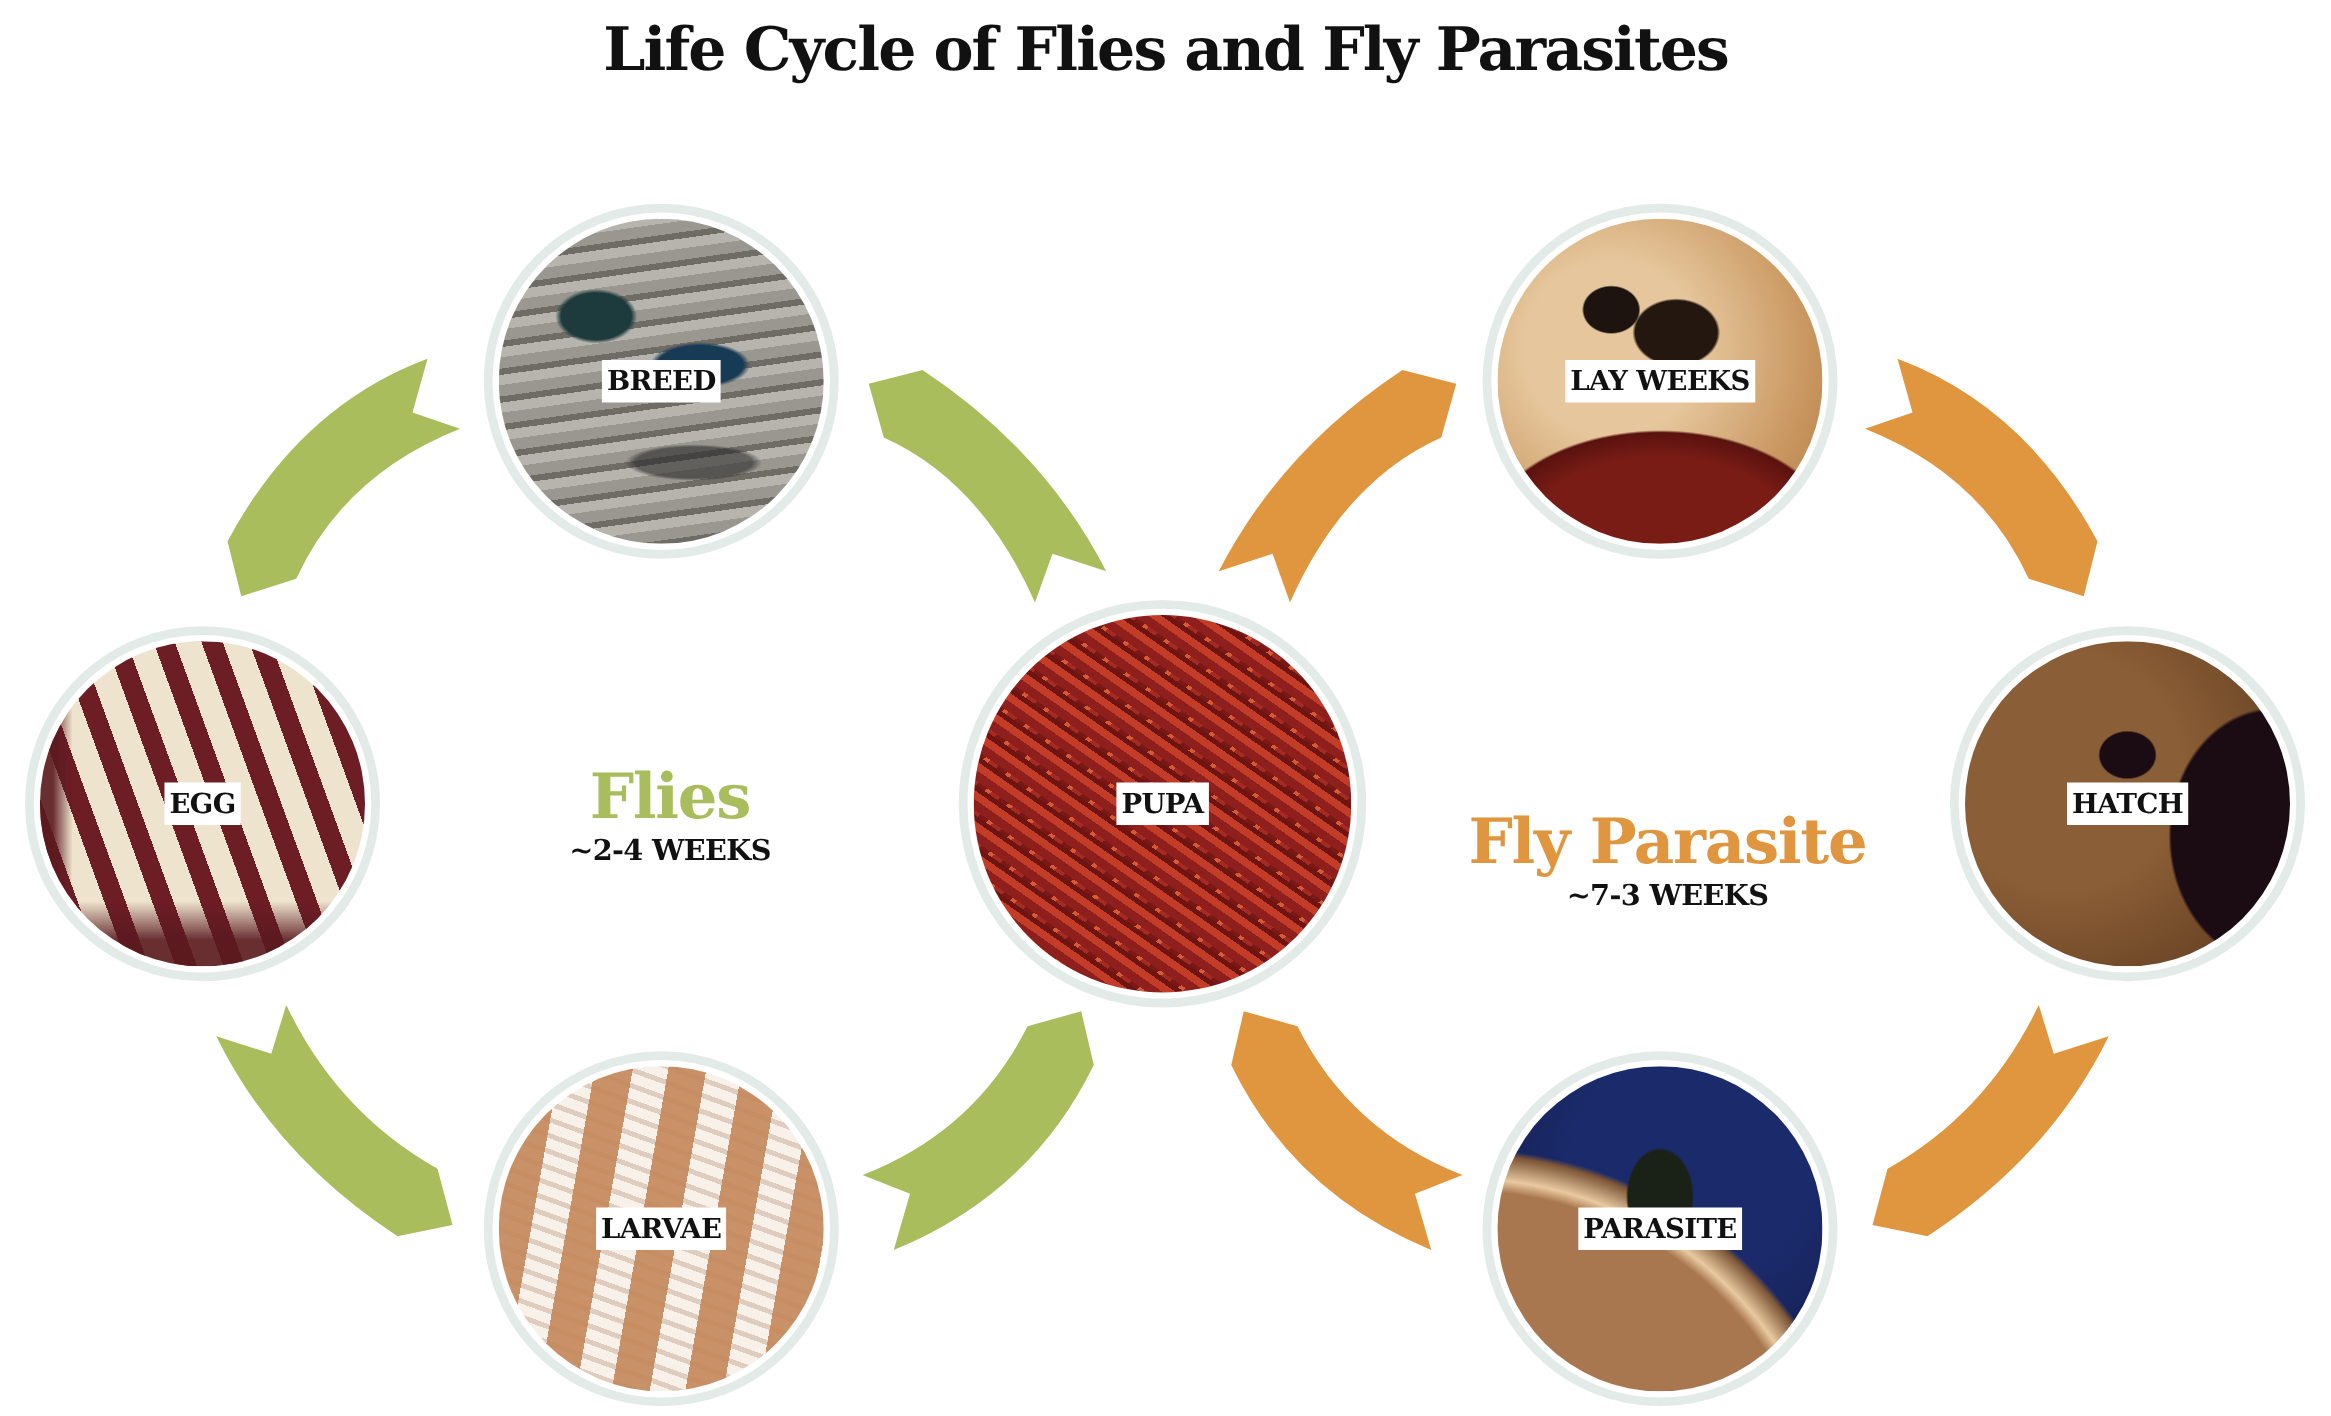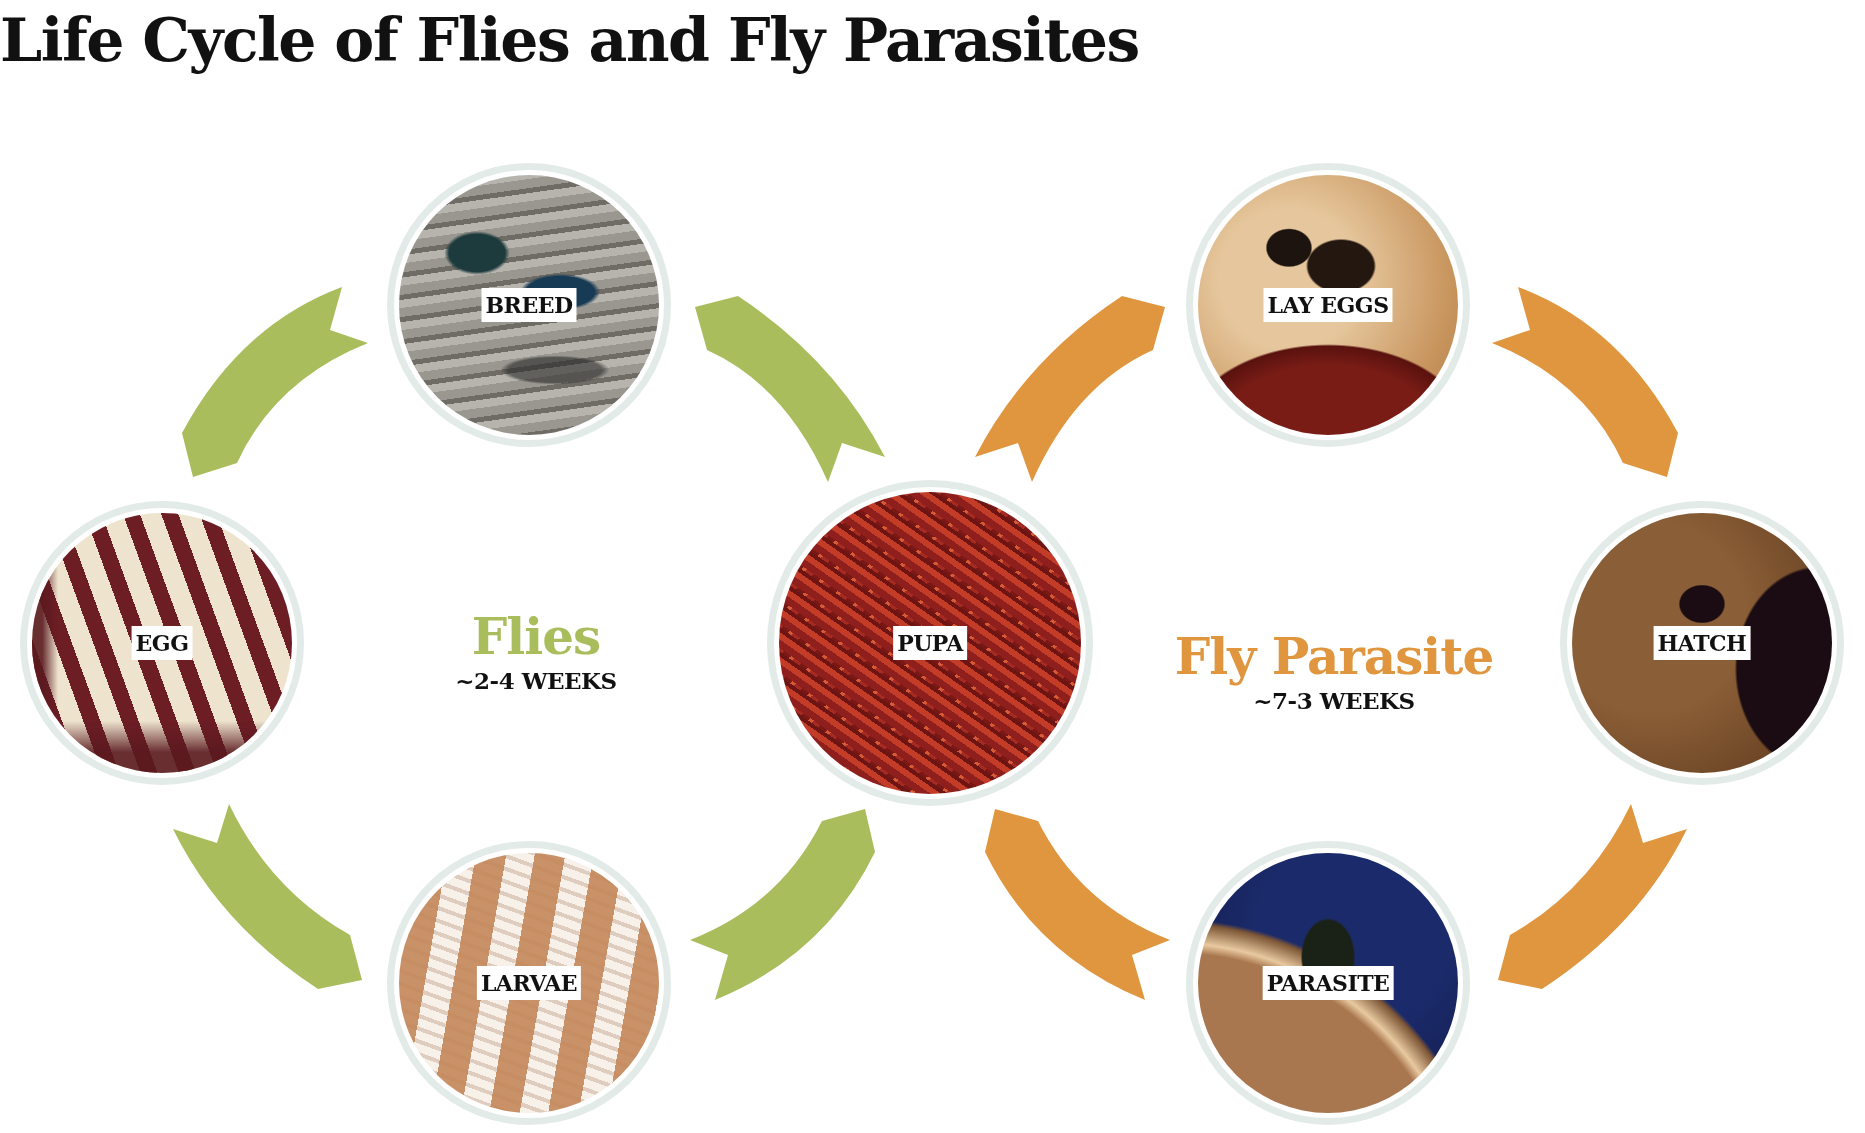--- a/index.html
+++ b/index.html
@@ -1,19 +1,19 @@
 <!DOCTYPE html>
 <html><head>
 <meta charset="utf-8">
 <style>
   html, body { margin: 0; padding: 0; background: #ffffff; }
   body { width: 1865px; height: 1133px; position: relative; overflow: hidden;
          font-family: "DejaVu Serif", "Liberation Serif", serif; }
-  .title { position: absolute; left: 0; width: 1865px; top: 0; 
-           font-family: "DejaVu Serif", serif; font-weight: bold; font-size: 60px;
+  .title { position: absolute; left: 0; width: 1865px; top: 0; text-align: center;
+           font-family: "DejaVu Serif", serif; font-weight: bold; font-size: 48px;
            letter-spacing: -1.5px; color: #111; line-height: 80px; }
   svg.arrows { position: absolute; left: 0; top: 0; }
   .stage { position: absolute; border-radius: 50%; box-sizing: border-box;
            border: 7px solid #e3ebe8; background: #fff; }
   .photo { position: absolute; border-radius: 50%; left: 5px; top: 5px; right: 5px; bottom: 5px; overflow: hidden; }
   .label { position: absolute; left: 50%; top: 50%; transform: translate(-50%, -50%);
            background: #fff; padding: 4px 4px; font-family: "DejaVu Serif", serif;
            font-weight: bold; font-size: 22px; color: #111; white-space: nowrap; letter-spacing: -0.5px; }
   .cycle-title { position: absolute; text-align: center; font-family: "DejaVu Serif", serif;
                  font-weight: bold; transform: translateX(-50%); white-space: nowrap; }
@@ -93,34 +93,34 @@
   <div class="label">LARVAE</div>
 </div>
 
 <div class="stage" style="left:767px; top:480px; width:326px; height:326px;">
   <div class="photo p-pupa"></div>
   <div class="label">PUPA</div>
 </div>
 
 <div class="stage" style="left:1186px; top:163px; width:284px; height:284px;">
   <div class="photo p-layeggs"></div>
-  <div class="label">LAY EGGS</div>
+  <div class="label">LAY WEEKS</div>
 </div>
 
 <div class="stage" style="left:1560px; top:501px; width:284px; height:284px;">
   <div class="photo p-hatch"></div>
   <div class="label">HATCH</div>
 </div>
 
 <div class="stage" style="left:1186px; top:841px; width:284px; height:284px;text-align:center;">
   <div class="photo p-parasite"></div>
   <div class="label">PARASITE</div>
 </div>
 
 <div class="cycle-title" style="left:536px; top:608px;">
   <div class="cycle-name" style="color:#a9bd5c;">Flies</div>
   <div class="cycle-dur">~2-4 WEEKS</div>
 </div>
 
-<div class="cycle-title" style="left:1334px; top:628px;">
+<div class="cycle-title" style="left:1334px; top:644px;">
   <div class="cycle-name" style="color:#e0963e;">Fly Parasite</div>
   <div class="cycle-dur">~7-3 WEEKS</div>
 </div>
 
 </body></html>

